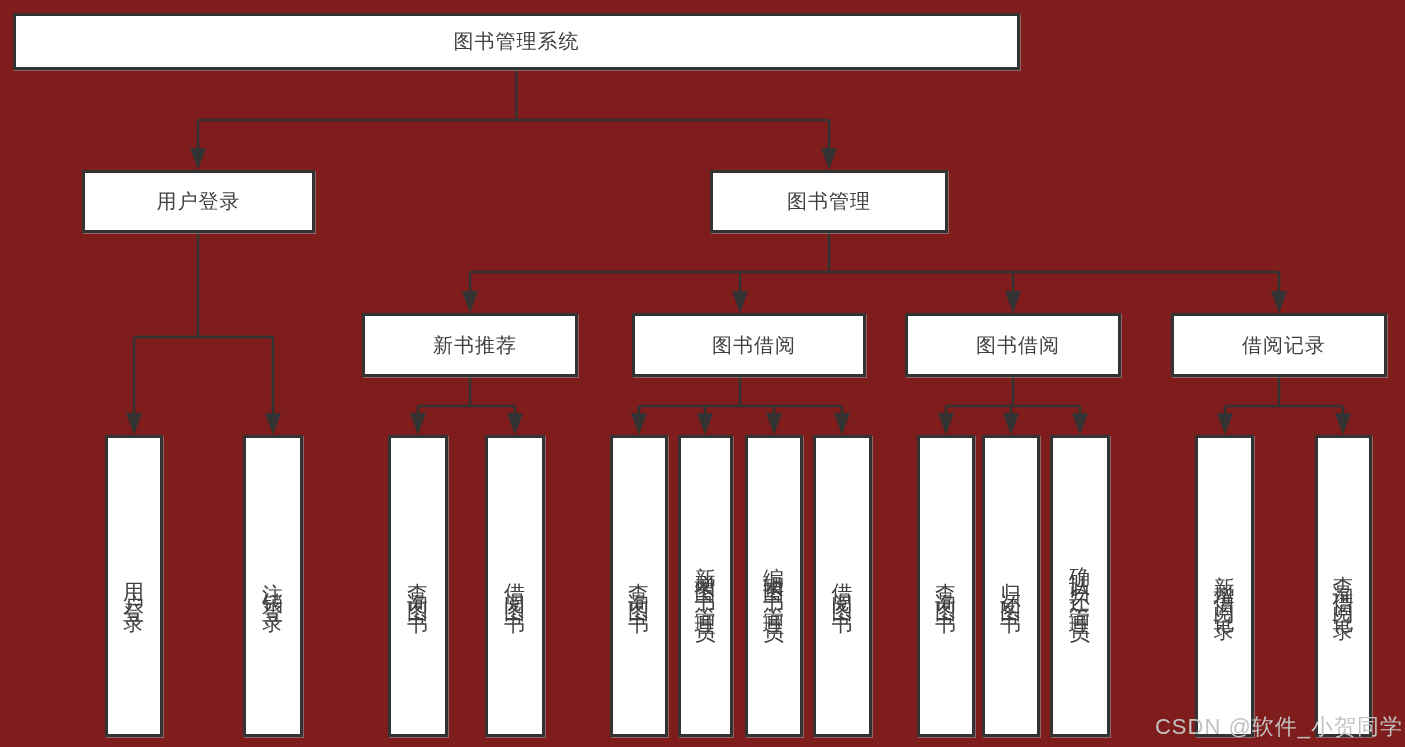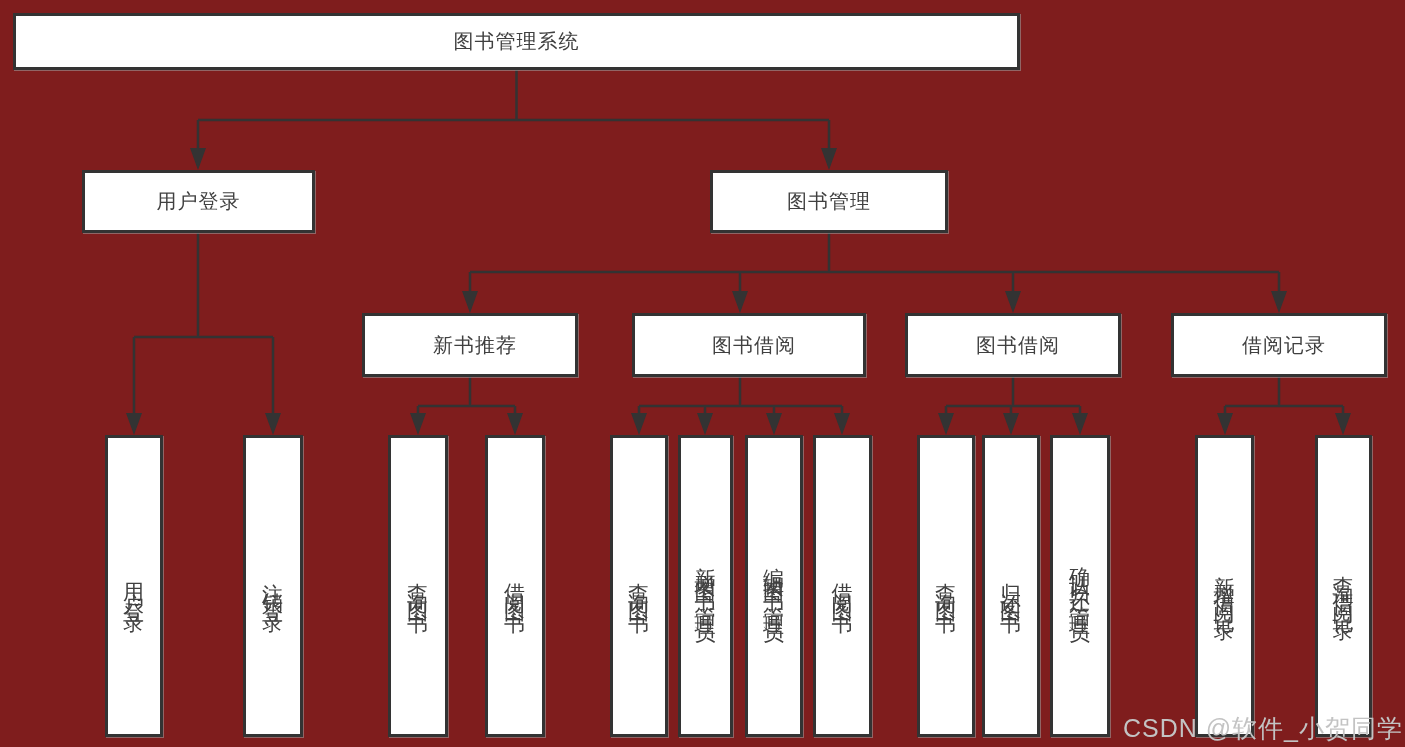--- a/index.html
+++ b/index.html
@@ -50,21 +50,21 @@
     writing-mode: vertical-rl;
     text-orientation: mixed;
     font-size: 21px;
     letter-spacing: 10px;
     line-height: 1;
   }
   .watermark {
     position: absolute;
     right: 2px;
     top: 712px;
-    font-size: 25px;
+    font-size: 22px;
     color: #c3c3c3;
     letter-spacing: 1px;
     white-space: nowrap;
   }
 </style>
 </head>
 <body>
 
 <div class="canvas">
 

